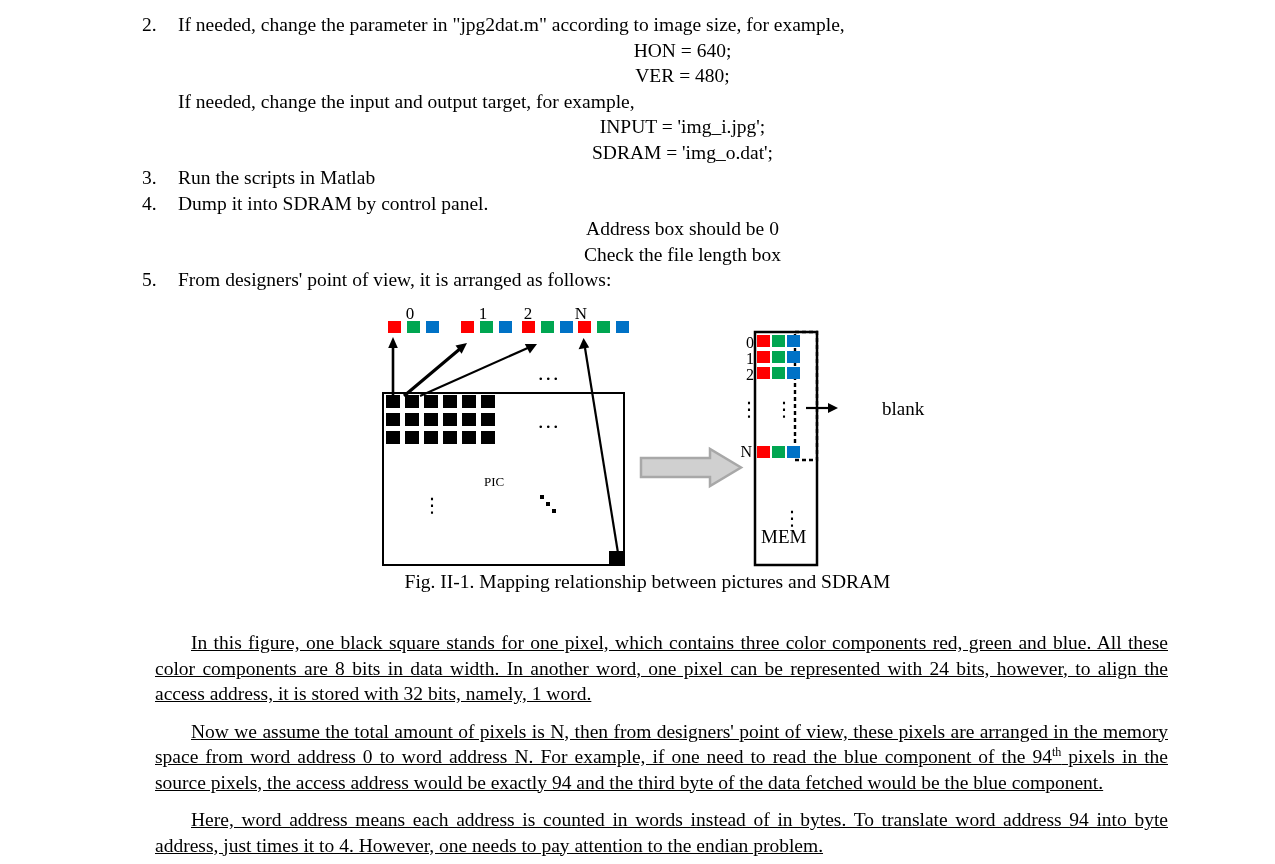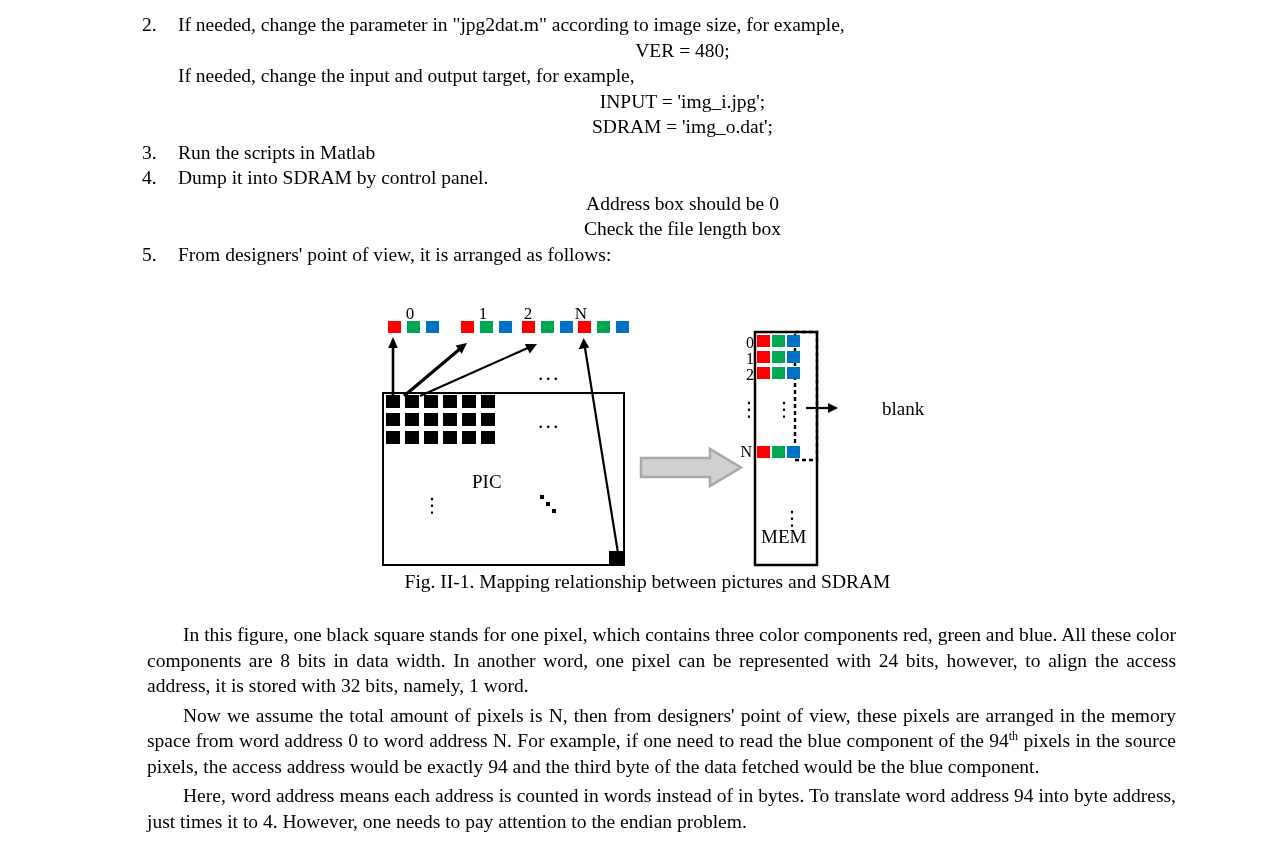--- a/index.html
+++ b/index.html
@@ -131,36 +131,38 @@
   .paras {
     position: absolute;
     left: 143px;
     top: 618px;
     width: 1037px;
     font-size: 19.5px;
     line-height: 25.5px;
     text-align: justify;
   }
   .paras p {
-    margin: 4px;
+    margin: 12px;
     text-indent: 36px;
+    text-decoration: underline;
   }
   sup { font-size: 0.62em; vertical-align: super; line-height: 0; }
 </style>
 </head>
 <body>
 
 <div class="page">
 
   <div class="list-block" style="top:12px;">
 
     <div class="li">
       <span class="num">2.</span>
       <span class="body">If needed, change the parameter in "jpg2dat.m" according to image size, for example,</span>
     </div>
+    <div class="center-line">HON = 640;</div>
     <div class="center-line">VER = 480;</div>
     <div class="sub-line">If needed, change the input and output target, for example,</div>
     <div class="center-line">INPUT = 'img_i.jpg';</div>
     <div class="center-line">SDRAM = 'img_o.dat';</div>
 
     <div class="li">
       <span class="num">3.</span>
       <span class="body">Run the scripts in Matlab</span>
     </div>
 
@@ -252,21 +254,21 @@
       <span class="blk" style="left:405px;top:113px;"></span>
       <span class="blk" style="left:424px;top:113px;"></span>
       <span class="blk" style="left:443px;top:113px;"></span>
       <span class="blk" style="left:462px;top:113px;"></span>
       <span class="blk" style="left:481px;top:113px;"></span>
 
       <span class="blk" style="left:609px;top:233px;"></span>
     </div>
 
     <span class="dots-h" style="left:538px;top:92px;">...</span>
-    <span class="ftxt" style="left:472px;top:155px;font-size:19px;">PIC</span>
+    <span class="ftxt" style="left:484px;top:155px;font-size:13px;">PIC</span>
     <span class="dots-v" style="left:422px;top:177px;">⋮</span>
     <span class="dot" style="left:540px;top:177px;"></span>
     <span class="dot" style="left:546px;top:184px;"></span>
     <span class="dot" style="left:552px;top:191px;"></span>
 
     <span class="memrow-label" style="left:738px;top:17px;">0</span>
     <span class="memrow-label" style="left:738px;top:33px;">1</span>
     <span class="memrow-label" style="left:738px;top:49px;">2</span>
     <span class="memrow-label" style="left:736px;top:126px;">N</span>
 

